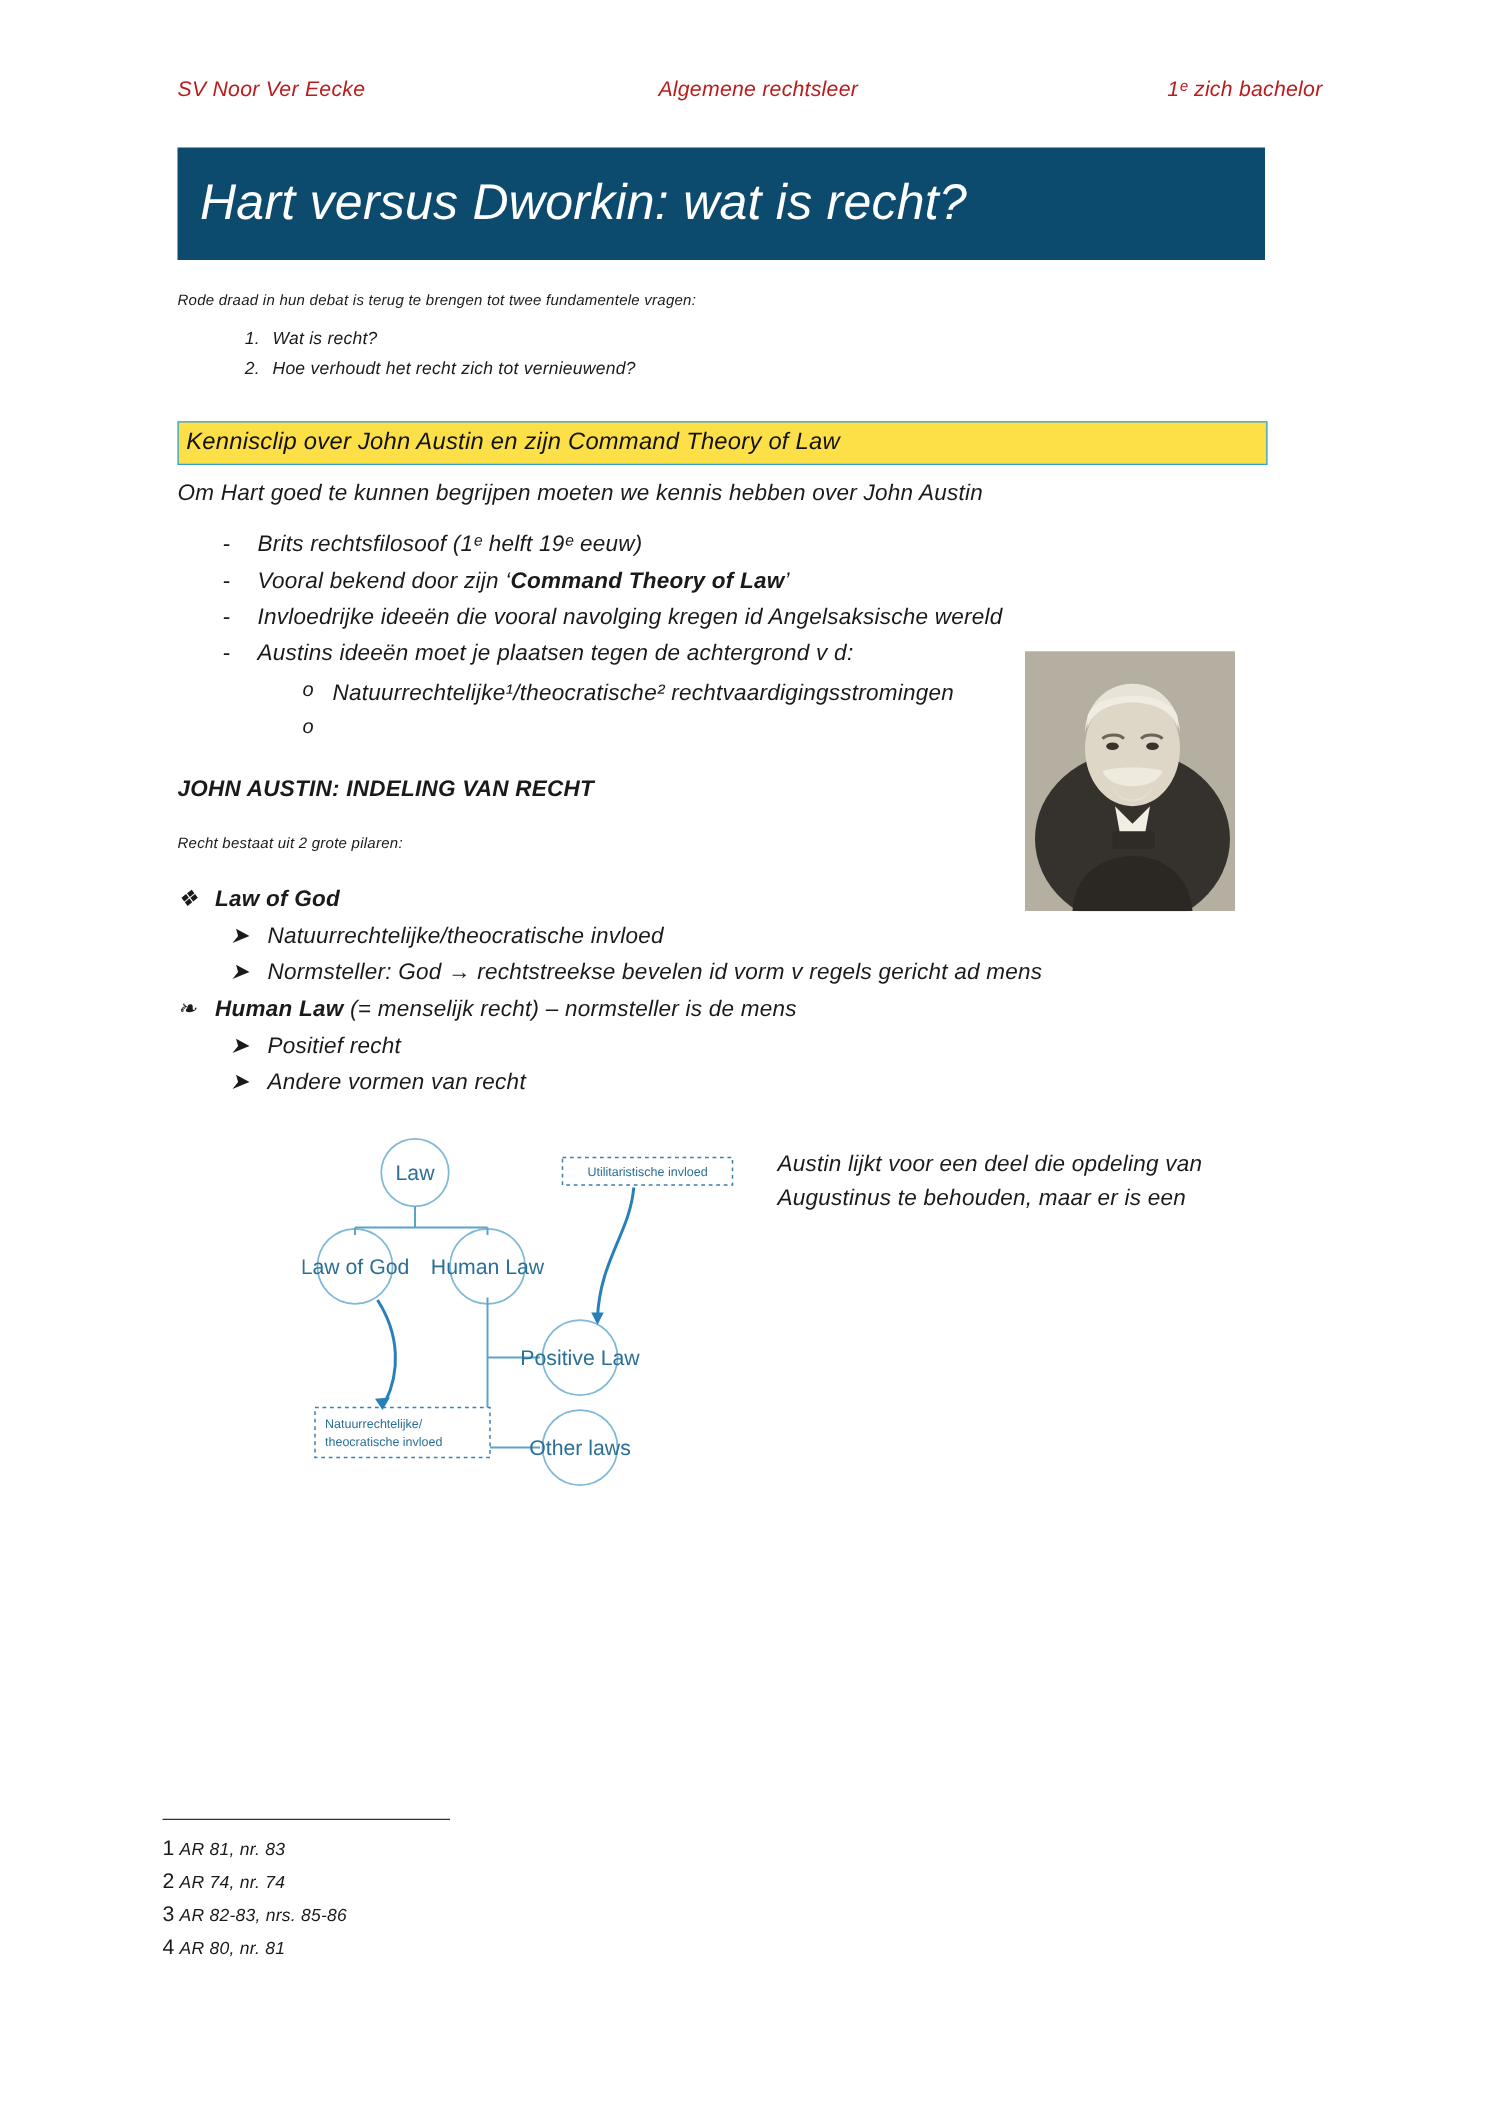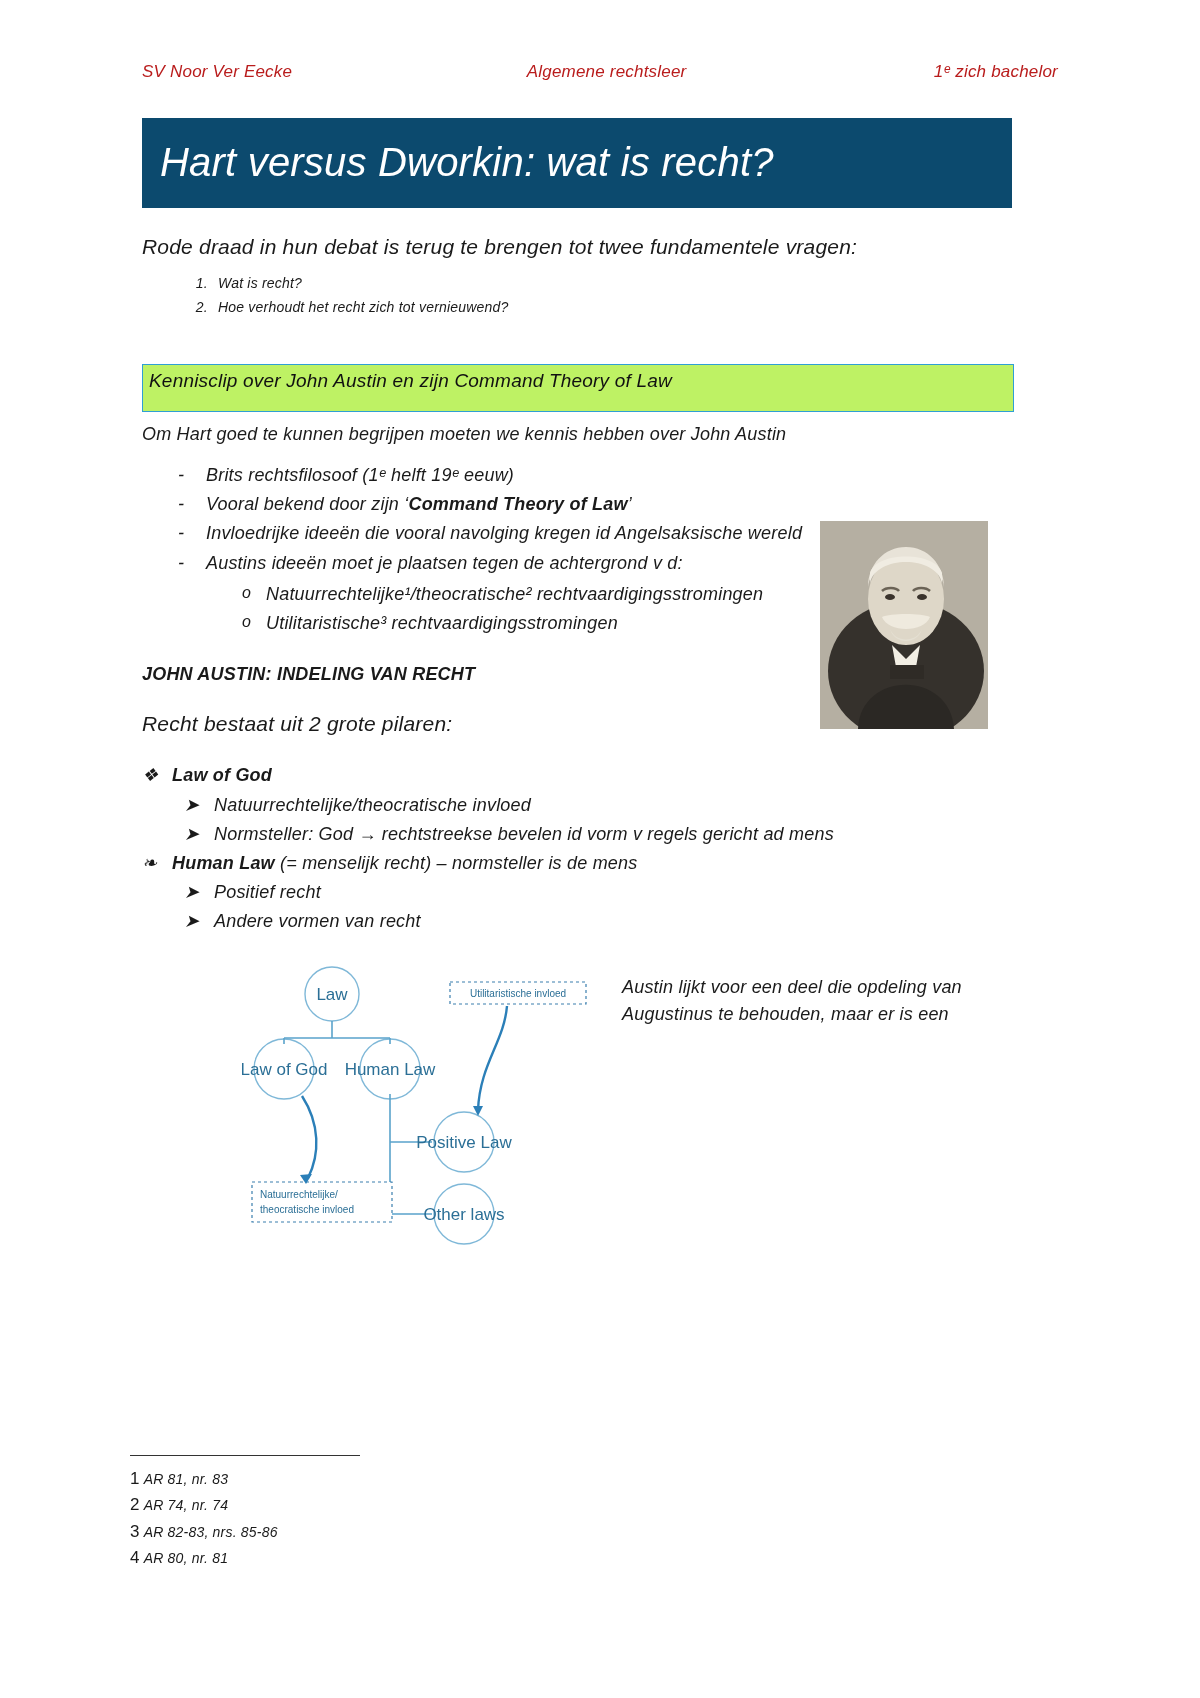--- a/index.html
+++ b/index.html
@@ -54,44 +54,44 @@
     line-height: 1.0;
     padding: 24px 18px 26px 18px;
     letter-spacing: 0.2px;
     width: 870px;
     box-sizing: border-box;
   }
 
   
   .para {
     font-style: italic;
-    font-size: 21px;
+    font-size: 12px;
     line-height: 1.45;
     margin-top: 24px;
     letter-spacing: 0.2px;
   }
   ol.numlist {
     margin: 10px 0 0 0;
     padding-left: 70px;
     font-style: italic;
     font-size: 14px;
     line-height: 1.7;
     letter-spacing: 0.2px;
   }
   ol.numlist li { padding-left: 6px; }
 
   
   .blue-bar {
-    margin-top: 44px;
-    background: #bef264;
+    margin-top: 30px;
+    background: #fde047;
     border: 1px solid #2f9fd4;
     color: #111;
     font-style: italic;
     font-size: 19px;
-    padding: 5px 6px 19px 6px;
+    padding: 5px 6px 6px 6px;
     width: 872px;
     box-sizing: border-box;
     letter-spacing: 0.2px;
   }
   .after-bar {
     font-style: italic;
     font-size: 18px;
     margin-top: 12px;
     letter-spacing: 0.2px;
   }
@@ -265,21 +265,20 @@
         <div class="txt">Austins ideeën moet je plaatsen tegen de achtergrond v d:</div>
       </div>
 
       <div class="sub-o-list">
         <div class="sub-o-row">
           <div class="marker">o</div>
           <div class="txt">Natuurrechtelijke¹/theocratische² rechtvaardigingsstromingen</div>
         </div>
         <div class="sub-o-row">
           <div class="marker">o</div>
-          <div class="txt">Utilitaristische³ rechtvaardigingsstromingen</div>
         </div>
       </div>
     </div>
 
     <div class="sub-head">
       <b>JOHN AUSTIN: INDELING VAN RECHT</b>
     </div>
 
     <div class="para">Recht bestaat uit 2 grote pilaren:</div>
 

